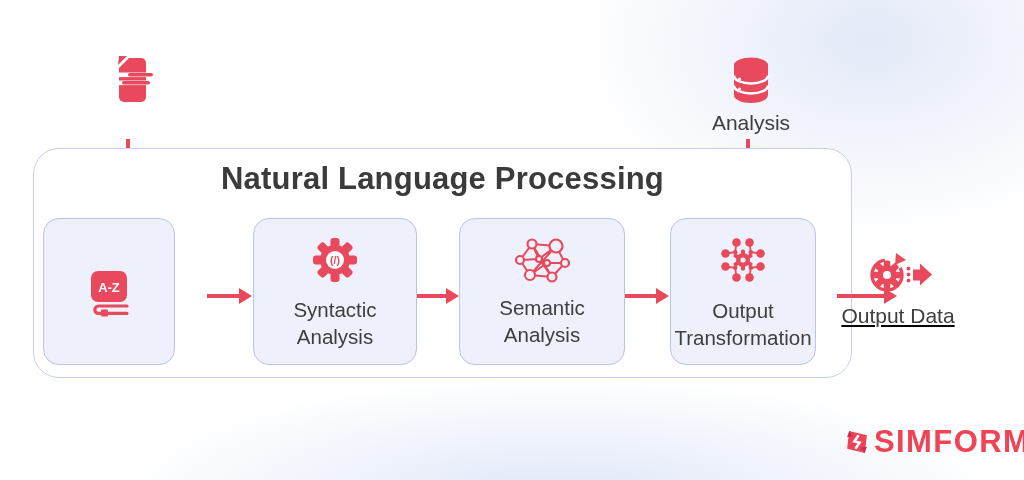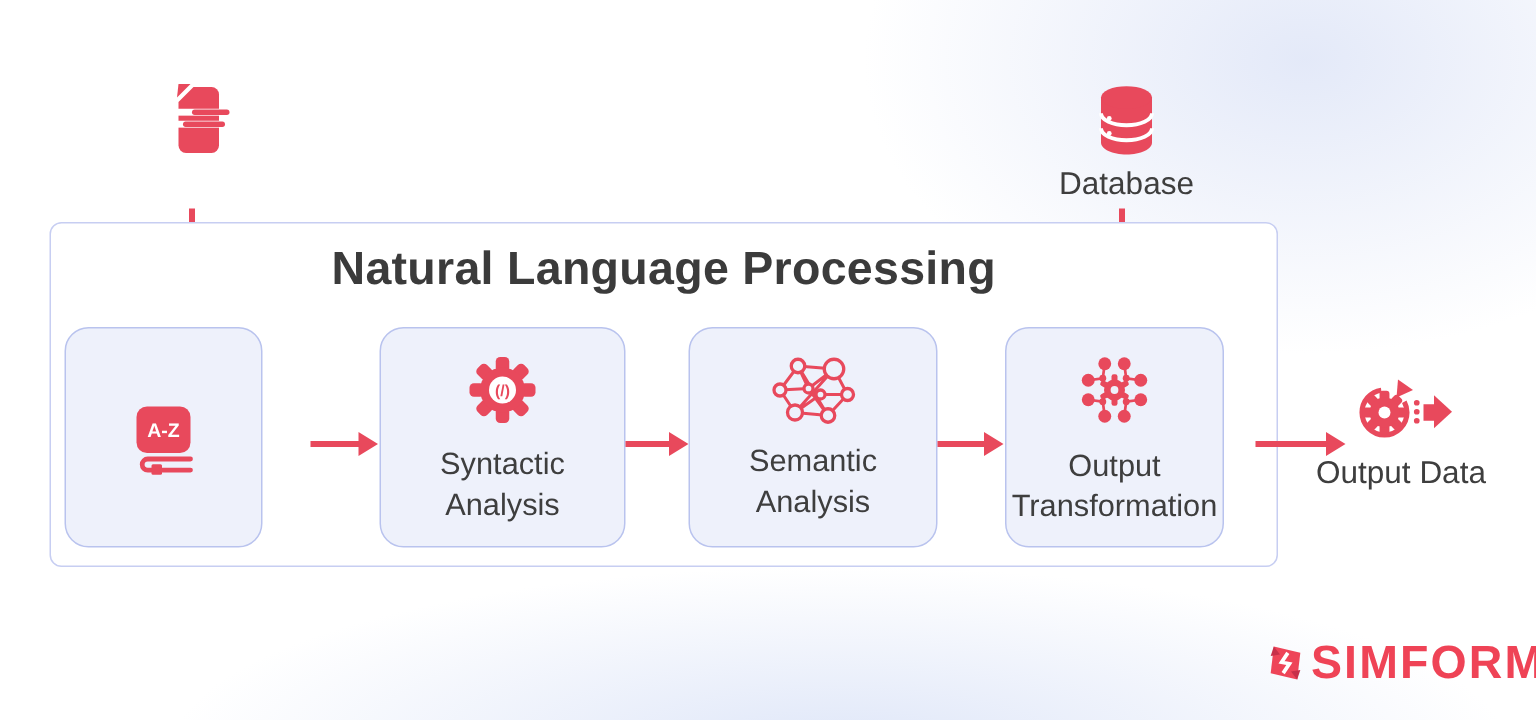--- a/index.html
+++ b/index.html
@@ -9,28 +9,28 @@
     background:
       radial-gradient(ellipse 420px 280px at 870px 40px, rgba(226,232,248,.95), rgba(226,232,248,0) 70%),
       radial-gradient(ellipse 620px 170px at 560px 500px, rgba(221,229,248,.95), rgba(221,229,248,0) 72%),
       #ffffff;
   }
   
   .flow-node{position:absolute;display:flex;flex-direction:column;align-items:center;}
   .flow-node .lbl{margin-top:6px;font-size:21px;color:#3e3e3e;white-space:nowrap;}
   #input-node{left:40px;top:55px;width:190px;}
   #database-node{left:661px;top:55px;width:180px;}
-  #output-node{left:868px;top:248px;width:132px;}
+  #output-node{left:832px;top:248px;width:132px;text-decoration:underline;}
   #output-node .lbl{margin-top:2px;}
 
   
   .main-box{
     position:absolute;left:33px;top:148px;width:819px;height:230px;
     box-sizing:border-box;background:#ffffff;
-    border:1.6px solid #c7cef2;border-radius:8px;
+    border:1.6px solid #c7cef2;border-radius:26px;
   }
   .main-title{
     position:absolute;left:0;right:0;top:12px;text-align:center;
     font-size:31px;font-weight:bold;color:#3b3b3b;letter-spacing:.2px;
   }
 
   
   .step-box{
     position:absolute;top:218px;height:147px;box-sizing:border-box;
     background:#eef1fb;border:1.5px solid #b9c3ee;border-radius:16px;
@@ -88,21 +88,21 @@
     <span class="icon">
       <svg width="46" height="50" viewBox="0 0 46 50">
         <path d="M6 10 v30 c0 4.5 7.6 8 17 8 s17 -3.5 17 -8 V10 Z" fill="#E8495C"></path>
         <ellipse cx="23" cy="10" rx="17" ry="7.5" fill="#E8495C"></ellipse>
         <path d="M6 20.5 c0 4.5 7.6 8 17 8 s17 -3.5 17 -8" stroke="#ffffff" stroke-width="2.6" fill="none"></path>
         <path d="M6 30.5 c0 4.5 7.6 8 17 8 s17 -3.5 17 -8" stroke="#ffffff" stroke-width="2.6" fill="none"></path>
         <circle cx="11.5" cy="24" r="1.6" fill="#ffffff"></circle>
         <circle cx="11.5" cy="34" r="1.6" fill="#ffffff"></circle>
       </svg>
     </span>
-    <span class="lbl">Database</span>
+    <span class="lbl">Analysis</span>
   </div>
 
   <div class="arrow-v" id="arrow-input"></div>
   <div class="arrow-v" id="arrow-db"></div>
 
   <div class="main-box">
     <div class="main-title">Natural Language Processing</div>
   </div>
 
   <div class="step-box" id="step-0">

